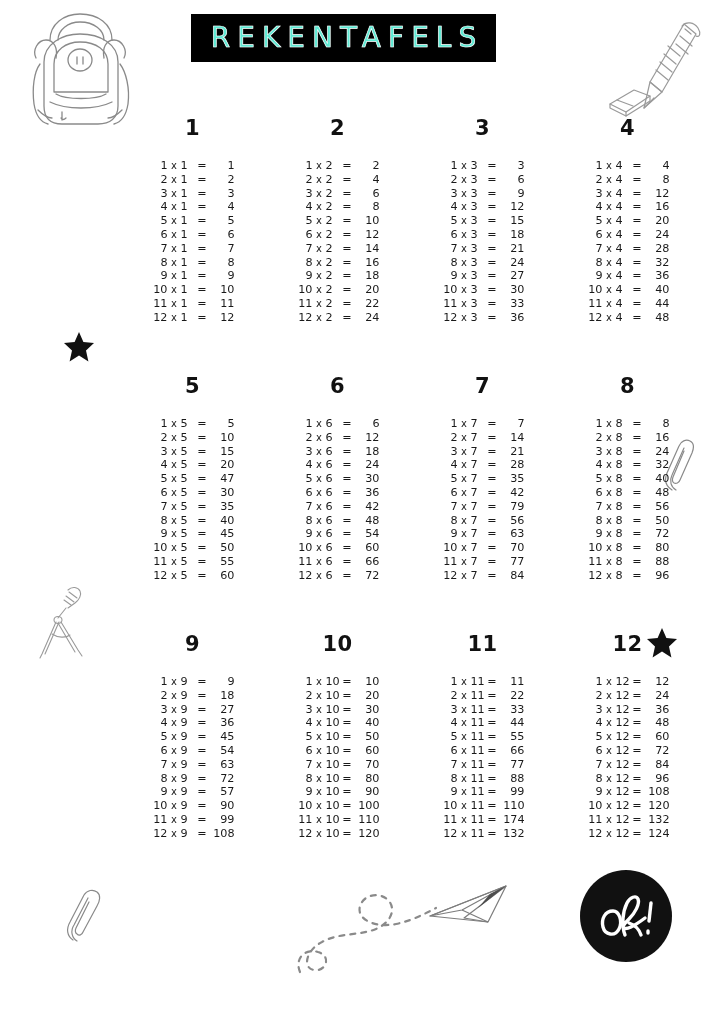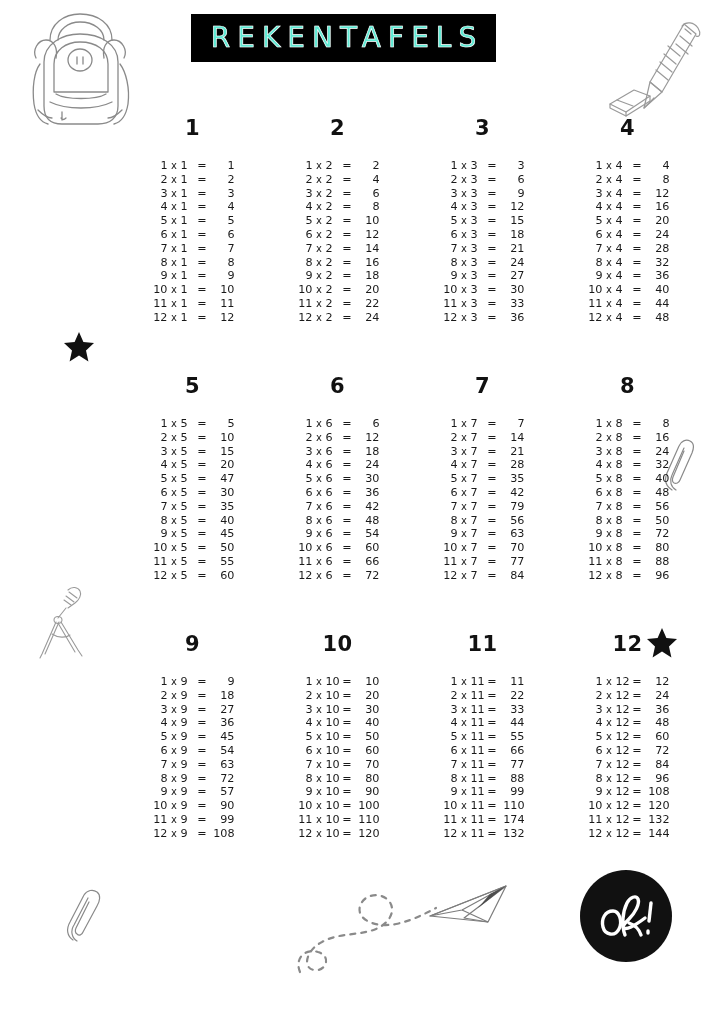--- a/index.html
+++ b/index.html
@@ -450,21 +450,21 @@
           <div class="eq-line"><span class="eq-a">2</span><span class="eq-x">x</span><span class="eq-b">12</span><span class="eq-eq">=</span><span class="eq-r">24</span></div>
           <div class="eq-line"><span class="eq-a">3</span><span class="eq-x">x</span><span class="eq-b">12</span><span class="eq-eq">=</span><span class="eq-r">36</span></div>
           <div class="eq-line"><span class="eq-a">4</span><span class="eq-x">x</span><span class="eq-b">12</span><span class="eq-eq">=</span><span class="eq-r">48</span></div>
           <div class="eq-line"><span class="eq-a">5</span><span class="eq-x">x</span><span class="eq-b">12</span><span class="eq-eq">=</span><span class="eq-r">60</span></div>
           <div class="eq-line"><span class="eq-a">6</span><span class="eq-x">x</span><span class="eq-b">12</span><span class="eq-eq">=</span><span class="eq-r">72</span></div>
           <div class="eq-line"><span class="eq-a">7</span><span class="eq-x">x</span><span class="eq-b">12</span><span class="eq-eq">=</span><span class="eq-r">84</span></div>
           <div class="eq-line"><span class="eq-a">8</span><span class="eq-x">x</span><span class="eq-b">12</span><span class="eq-eq">=</span><span class="eq-r">96</span></div>
           <div class="eq-line"><span class="eq-a">9</span><span class="eq-x">x</span><span class="eq-b">12</span><span class="eq-eq">=</span><span class="eq-r">108</span></div>
           <div class="eq-line"><span class="eq-a">10</span><span class="eq-x">x</span><span class="eq-b">12</span><span class="eq-eq">=</span><span class="eq-r">120</span></div>
           <div class="eq-line"><span class="eq-a">11</span><span class="eq-x">x</span><span class="eq-b">12</span><span class="eq-eq">=</span><span class="eq-r">132</span></div>
-          <div class="eq-line"><span class="eq-a">12</span><span class="eq-x">x</span><span class="eq-b">12</span><span class="eq-eq">=</span><span class="eq-r">144</span></div>
+          <div class="eq-line"><span class="eq-a">12</span><span class="eq-x">x</span><span class="eq-b">12</span><span class="eq-eq">=</span><span class="eq-r">124</span></div>
         </div>
       </div>
 
     </div>
 
   </div>
 
 </div>
 
 </body></html>

